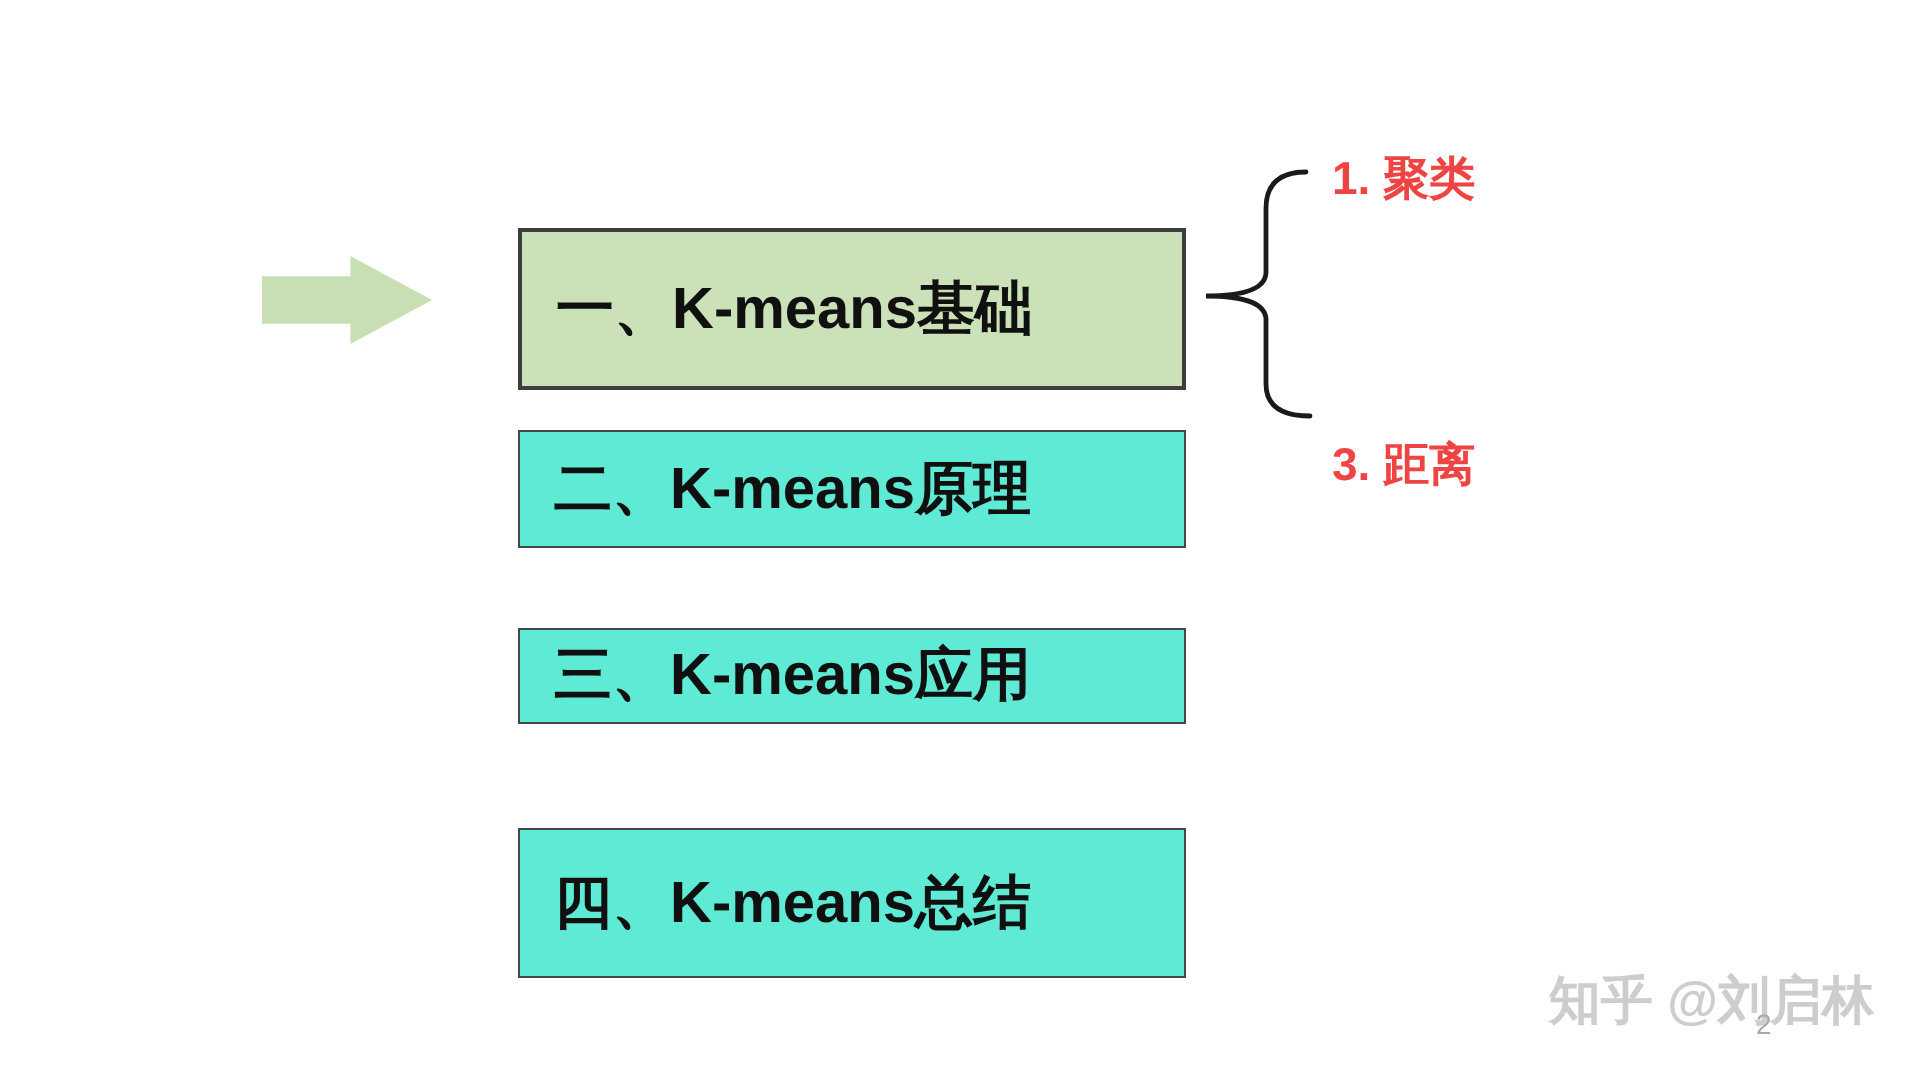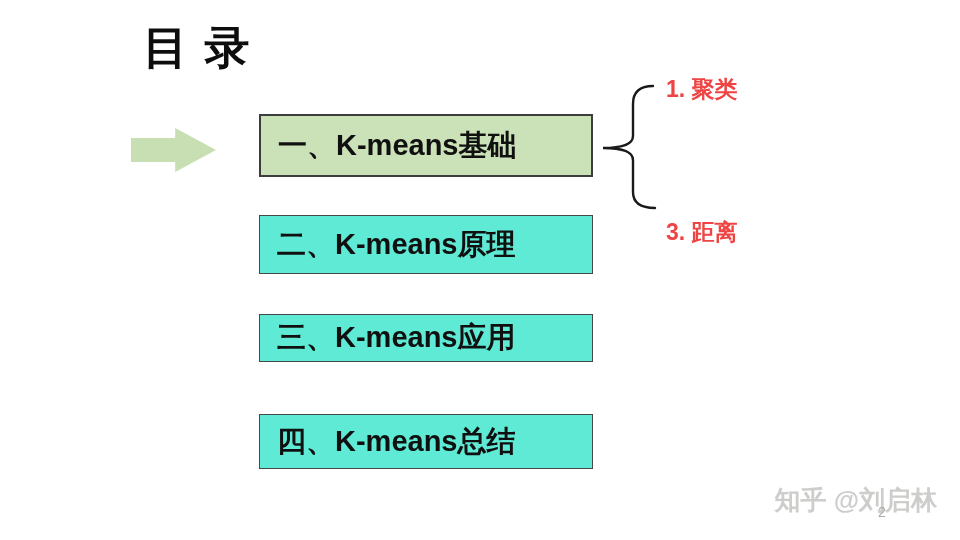--- a/index.html
+++ b/index.html
@@ -27,26 +27,26 @@
     box-sizing:border-box;
     background:#5eead4;border:1px solid #474747;
     display:flex;align-items:center;
     padding-left:17px;
     font-size:29px;font-weight:bold;color:#101010;
     white-space:nowrap;
   }
   .toc-box.active{
     background:#cbe1b7;
     border:2px solid #3d3d3d;
-    height:63px;
+    height:81px;
   }
   .box1{top:114px;}
   .box2{top:215px;height:59px;}
   .box3{top:314px;height:48px;}
-  .box4{top:414px;height:55px;}
+  .box4{top:414px;height:75px;}
   .brace{
     position:absolute;left:596px;top:80px;width:64px;height:134px;
   }
   .sub-item{
     position:absolute;left:666px;
     font-size:23px;font-weight:bold;color:#ef4444;
     white-space:nowrap;
   }
   .sub1{top:74px;}
   .sub2{top:135px;}
@@ -61,21 +61,20 @@
   .page-number{
     position:absolute;left:878px;top:504px;
     font-size:14px;color:#a8a8a6;
   }
 </style>
 </head>
 <body>
 
 <div class="slide">
 
-  <div class="title">目 录</div>
 
   <div class="arrow"></div>
 
   <div class="toc-box active box1">
     <span>一、K-means基础</span>
   </div>
 
   <div class="toc-box box2">
     <span>二、K-means原理</span>
   </div>

